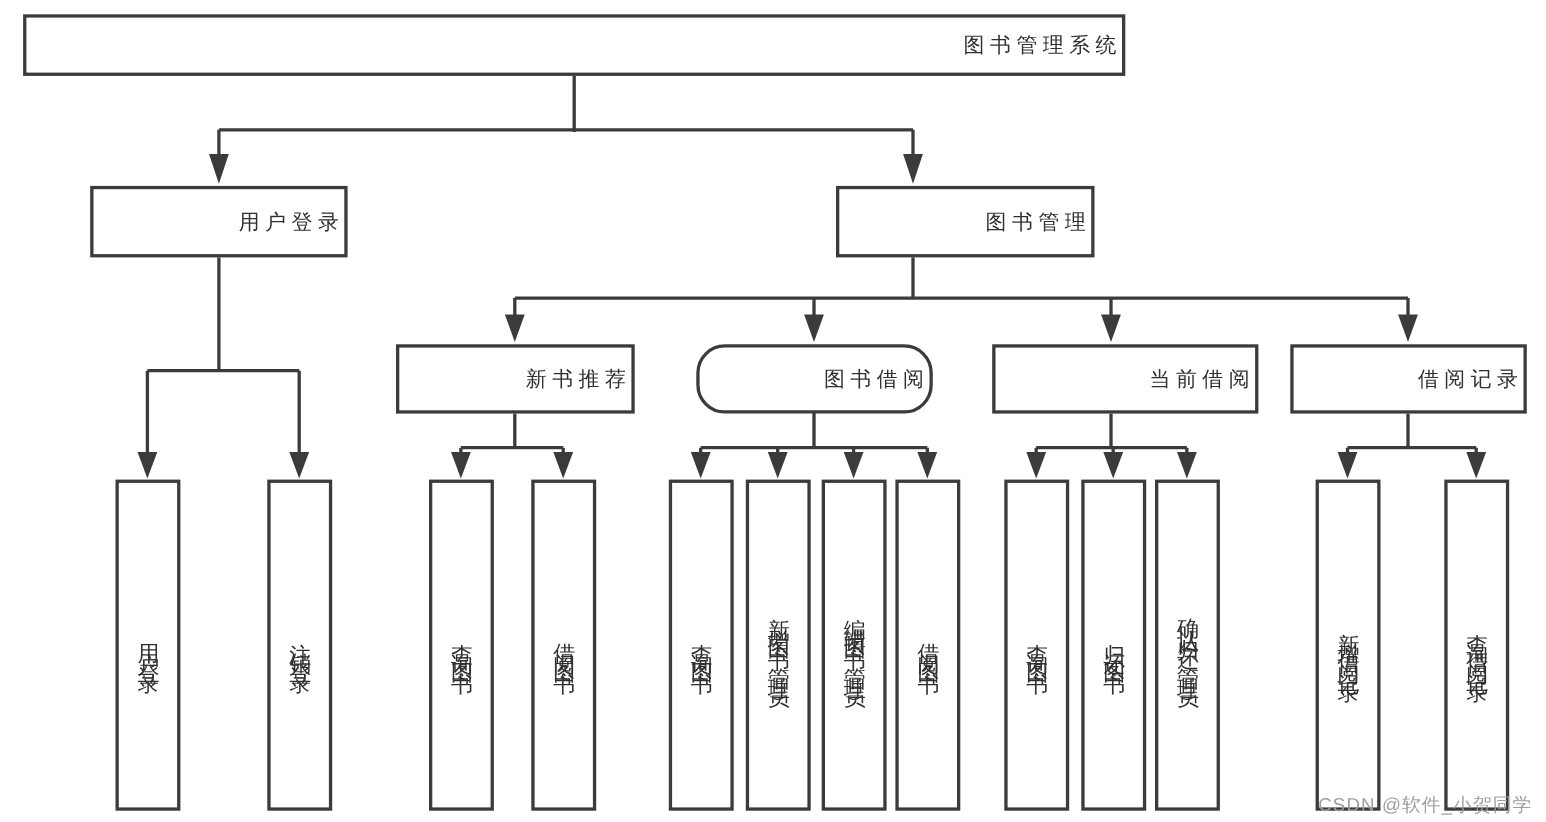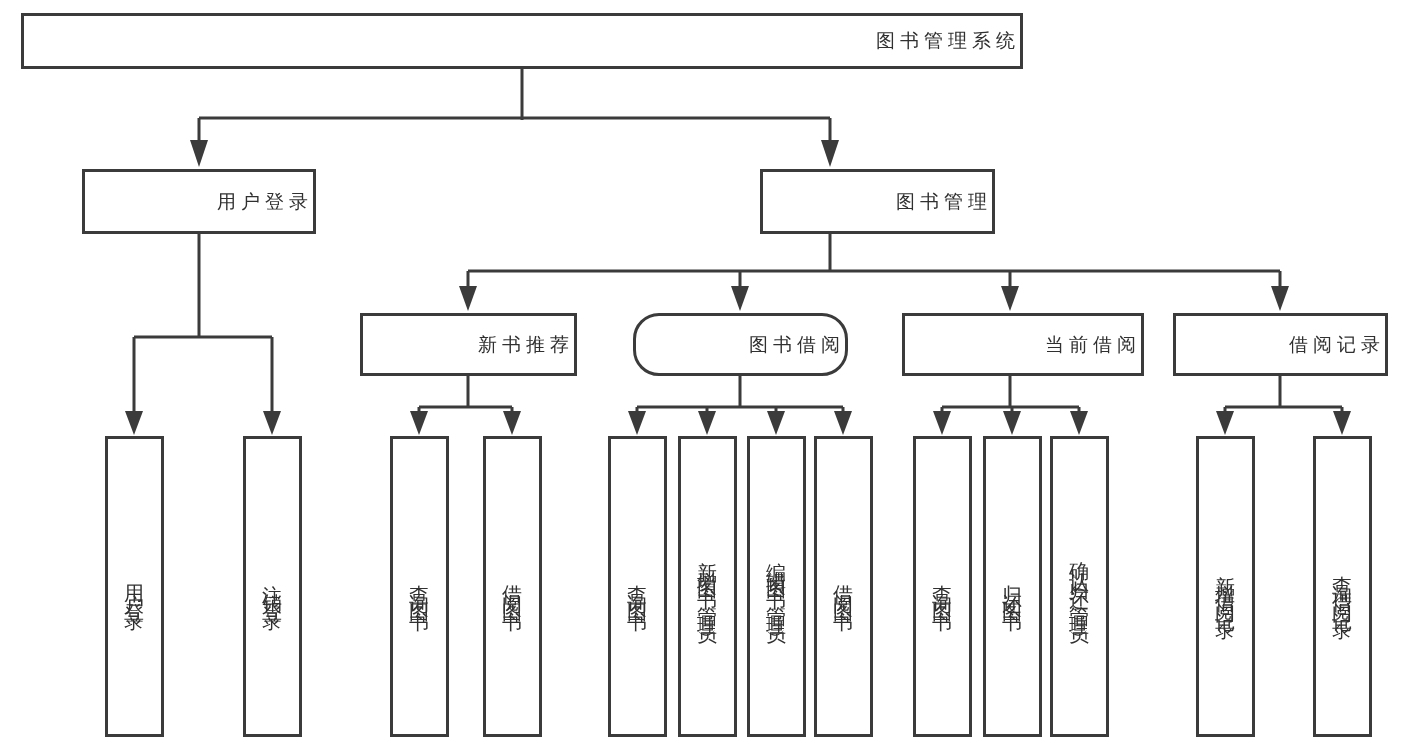--- a/index.html
+++ b/index.html
@@ -162,14 +162,15 @@
   <div class="box vbox leaf" id="leaf-10">
     <span>确认归还（管理员）</span>
   </div>
   <div class="box vbox leaf" id="leaf-11">
     <span>新增借阅记录</span>
   </div>
   <div class="box vbox leaf" id="leaf-12">
     <span>查询借阅记录</span>
   </div>
 
+  <div class="watermark">CSDN @软件_小贺同学</div>
 
 </div>
 
 </body></html>

